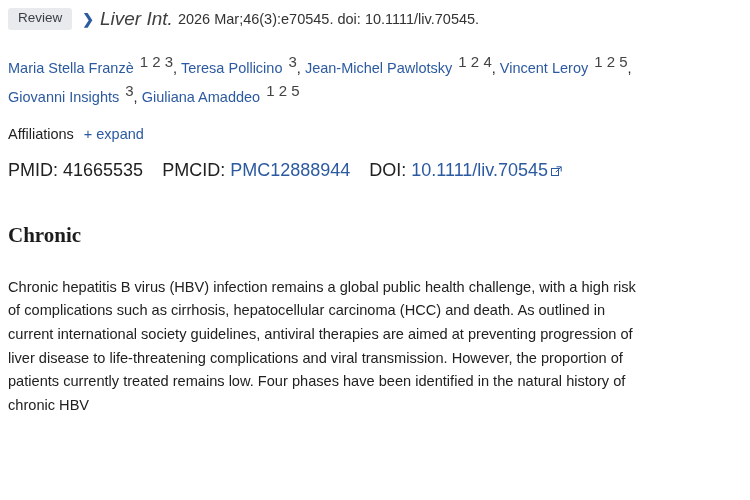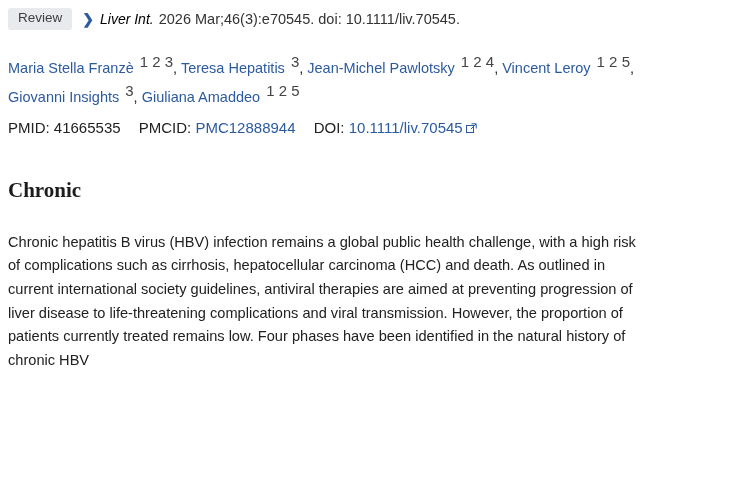--- a/index.html
+++ b/index.html
@@ -38,24 +38,24 @@
     margin-right: 10px;
     line-height: 1.1;
   }
   .chevron {
     color: #2c5aa0;
     font-size: 14px;
     margin-right: 6px;
     font-weight: bold;
   }
   .journal {
-    color: #000000;
+    color: #404040;
     font-style: italic;
     margin-right: 5px;
-    font-size: 14px;
+    font-size: 19px;
   }
   .cite-rest {
     color: #333333;
     font-size: 14.5px;
   }
 
   
   .title {
     font-family: "Liberation Serif", serif;
     font-size: 30.5px;
@@ -96,22 +96,22 @@
   .affil-label { margin-right: 10px; }
   .expand-btn {
     color: #2c5aa0;
     cursor: pointer;
     font-size: 14.5px;
   }
   .plus { margin-right: 4px; }
 
   
   .ids {
-    margin-top: 10px;
-    font-size: 15px;
+    margin-top: 18px;
+    font-size: 18px;
     color: #212121;
   }
   .ids .gap { display: inline-block; width: 14px; }
   .link {
     color: #2c5aa0;
     text-decoration: none;
     cursor: pointer;
   }
   .ext-icon {
     display: inline-block;
@@ -147,27 +147,31 @@
   <div class="cite-line">
     <span class="type-badge">Review</span>
     <span class="chevron">❯</span>
     <span class="journal">Liver Int.</span>
     <span class="cite-rest">2026 Mar;46(3):e70545. doi: 10.1111/liv.70545.</span>
   </div>
 
 
   <div class="authors">
     <span class="author">Maria Stella Franzè</span><span class="sup">1 2 3</span><span class="comma">,</span>
-    <span class="author">Teresa Hepatitis</span><span class="sup">3</span><span class="comma">,</span>
+    <span class="author">Teresa Pollicino</span><span class="sup">3</span><span class="comma">,</span>
     <span class="author">Jean-Michel Pawlotsky</span><span class="sup">1 2 4</span><span class="comma">,</span>
     <span class="author">Vincent Leroy</span><span class="sup">1 2 5</span><span class="comma">,</span>
     <span class="author">Giovanni Insights</span><span class="sup">3</span><span class="comma">,</span>
     <span class="author">Giuliana Amaddeo</span><span class="sup">1 2 5</span>
   </div>
 
+  <div class="affil-row">
+    <span class="affil-label">Affiliations</span>
+    <span class="expand-btn"><span class="plus">+</span><span>expand</span></span>
+  </div>
 
   <div class="ids">
     <span>PMID:</span>
     <span>41665535</span><span class="gap"></span>
     <span>PMCID:</span>
     <span class="link">PMC12888944</span><span class="gap"></span>
     <span>DOI:</span>
     <span class="link">10.1111/liv.70545</span><span class="ext-icon"><svg width="11" height="11" viewBox="0 0 11 11">
           <rect x="0.5" y="2.5" width="7" height="7" fill="none" stroke="#2c5aa0" stroke-width="1"></rect>
           <path d="M5.5 0.8 H10.2 V5.5" fill="none" stroke="#2c5aa0" stroke-width="1"></path>

